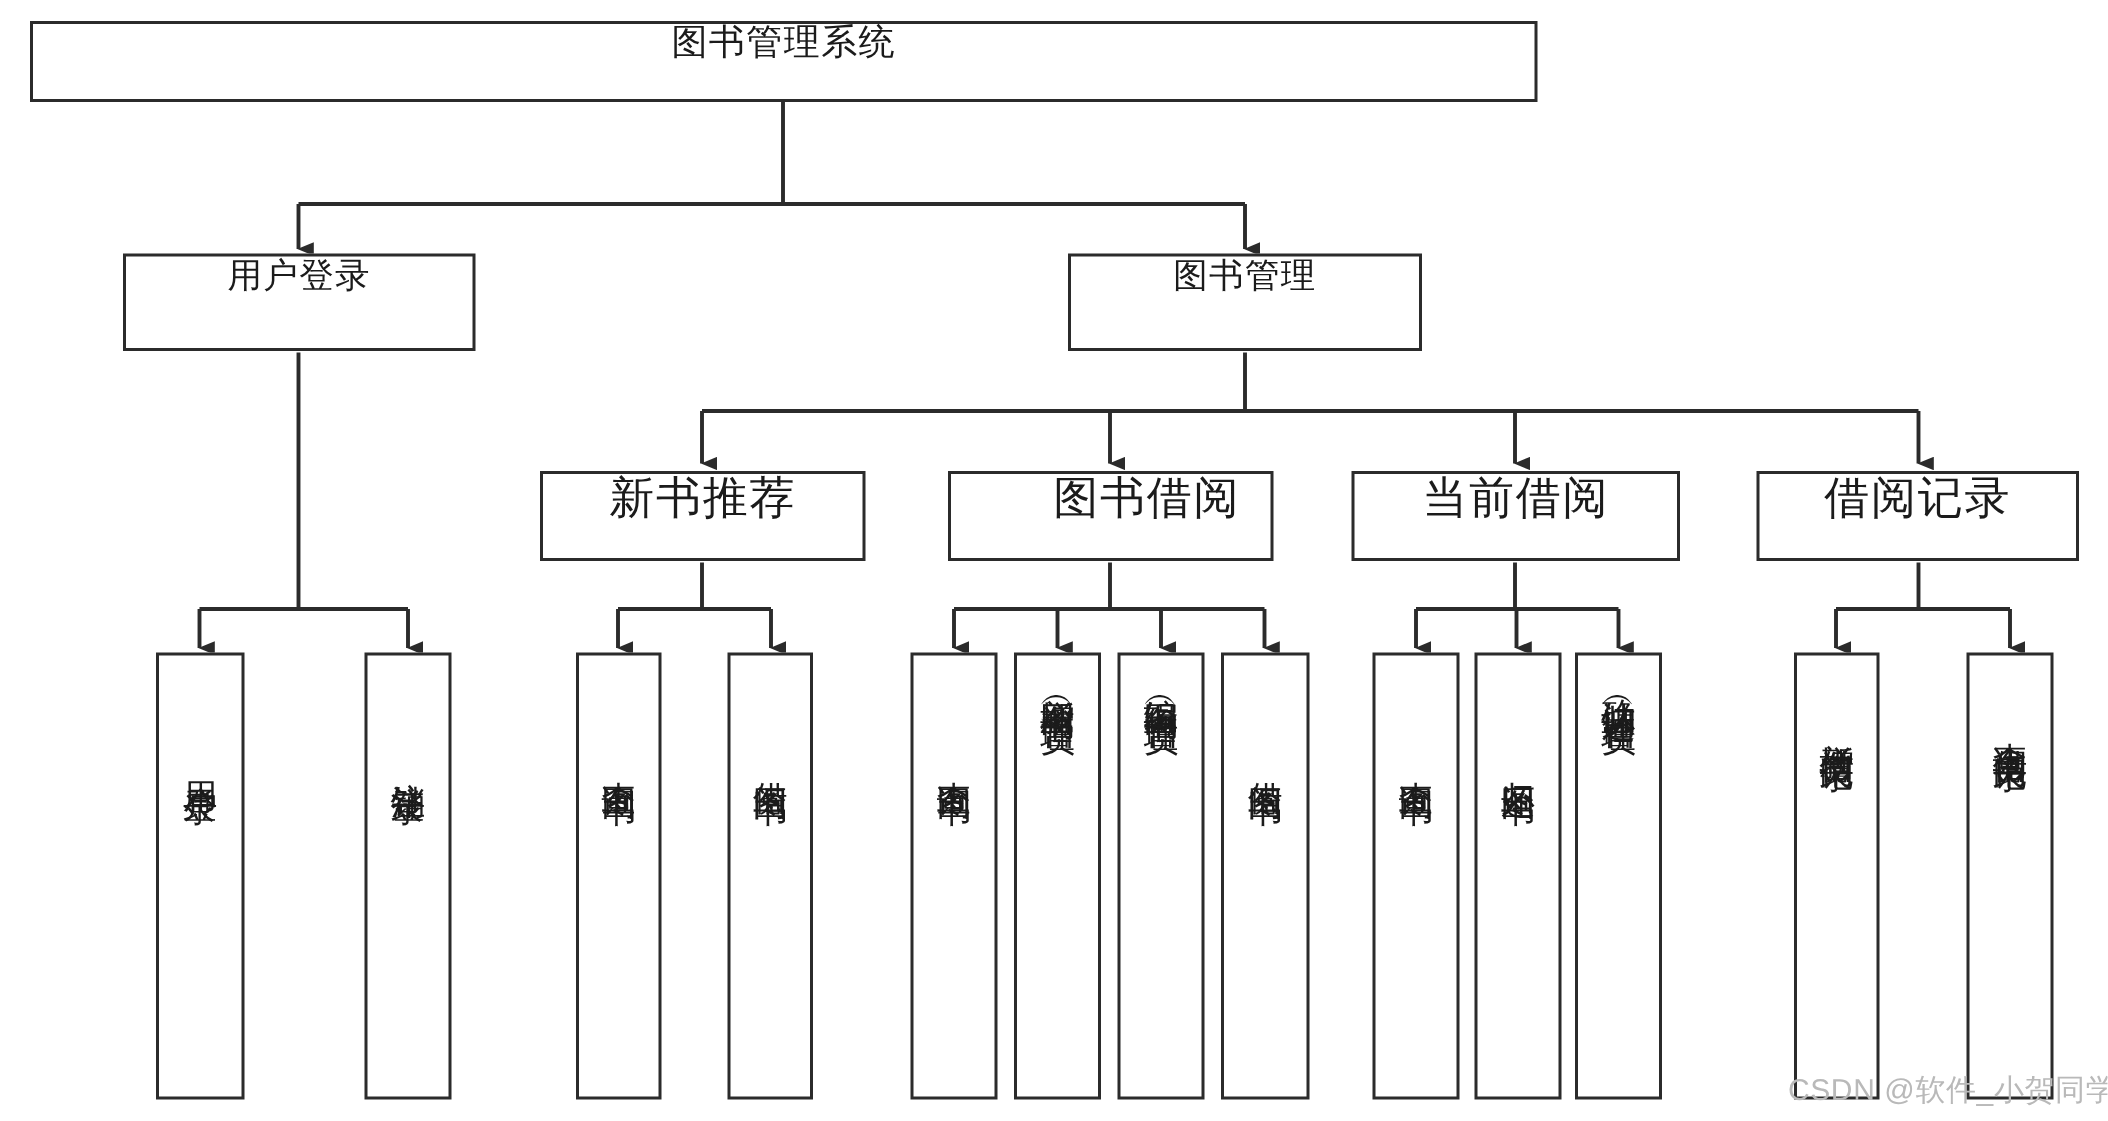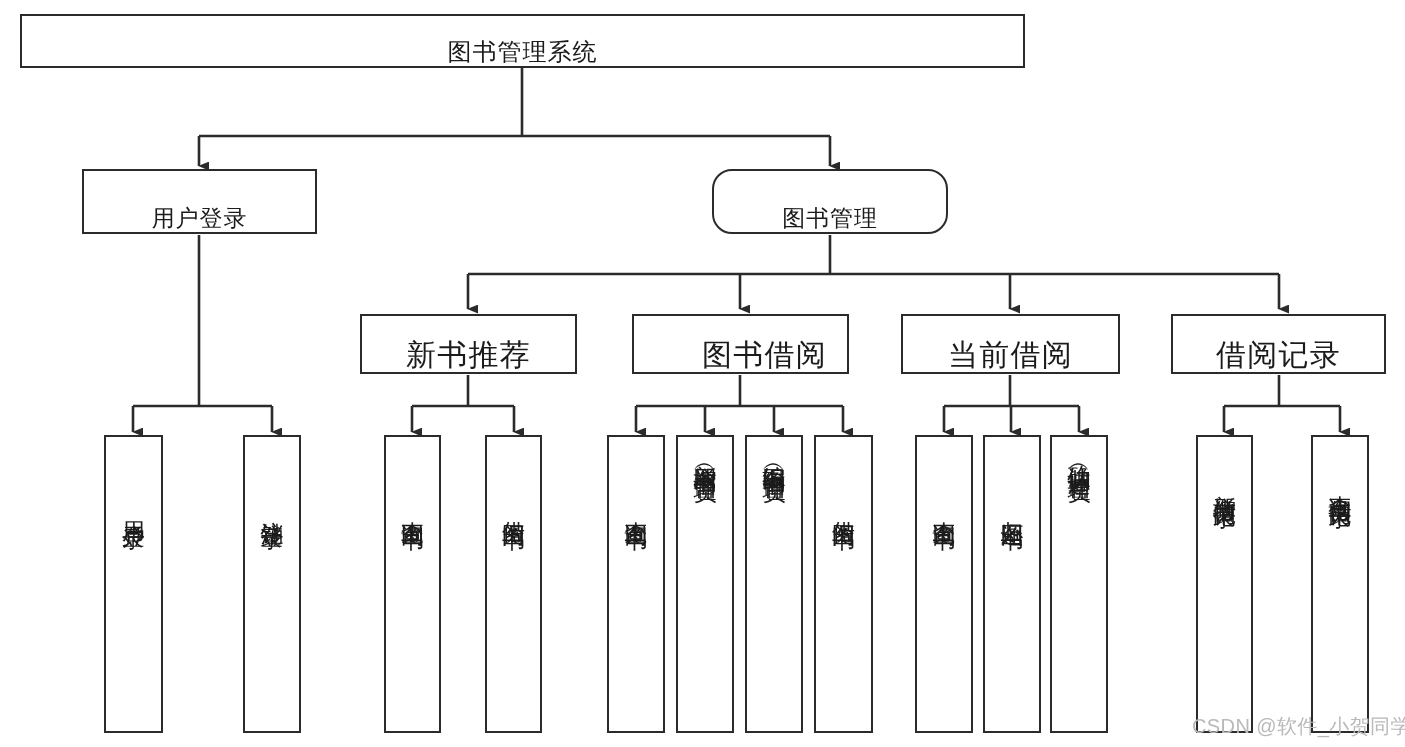--- a/index.html
+++ b/index.html
@@ -27,21 +27,21 @@
     width: 1405px;
     height: 747px;
     pointer-events: none;
   }
   .node {
     position: absolute;
     box-sizing: border-box;
     background: #ffffff;
     border: 2.5px solid #2b2b2b;
     display: flex;
-    align-items: flex-end;
+    align-items: flex-start;
     justify-content: center;
     overflow: hidden;
   }
   .node .node-label {
     color: #1b1b1b;
     line-height: 1.12;
     letter-spacing: 0.04em;
     white-space: nowrap;
     text-align: center;
   }
@@ -140,21 +140,21 @@
   </svg>
 
   <div class="node horiz node-root" style="left:20px; top:14px; width:1005px; height:54px;">
     <span class="node-label">图书管理系统</span>
   </div>
 
   <div class="node horiz node-l2" style="left:82px; top:169px; width:235px; height:65px;">
     <span class="node-label">用户登录</span>
   </div>
 
-  <div class="node horiz node-l2" style="left:712px; top:169px; width:236px; height:65px;border-radius:20px;">
+  <div class="node horiz node-l2" style="left:712px; top:169px; width:236px; height:65px;">
     <span class="node-label">图书管理</span>
   </div>
 
   <div class="node horiz node-l3" style="left:360px; top:314px; width:217px; height:60px;">
     <span class="node-label">新书推荐</span>
   </div>
 
   <div class="node horiz node-l3" style="left:632px; top:314px; width:217px; height:60px;padding-left:48px;">
     <span class="node-label">图书借阅</span>
   </div>

